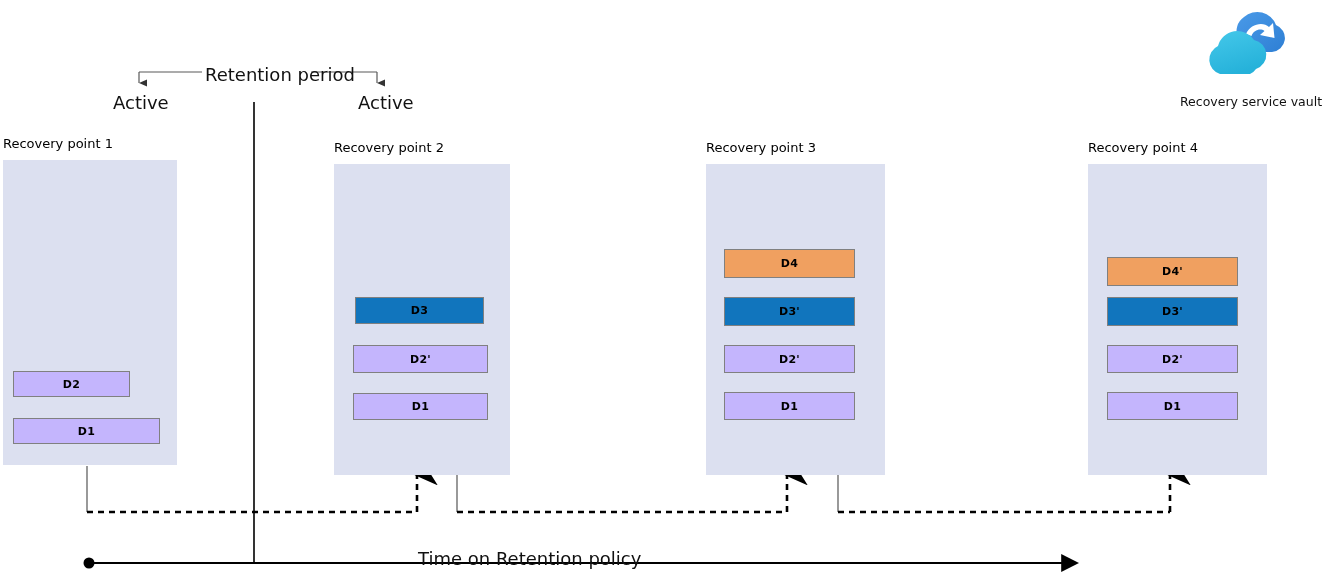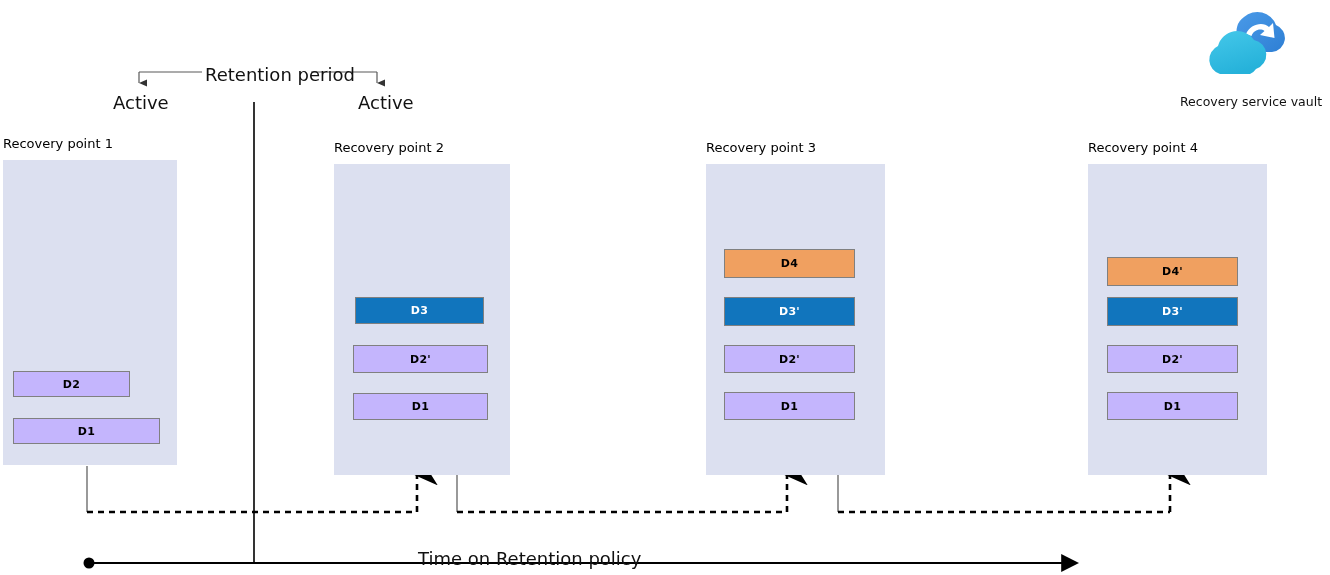--- a/index.html
+++ b/index.html
@@ -36,21 +36,21 @@
     border: 1px solid #808080;
     font-size: 11px;
     font-weight: bold;
     color: #000000;
     display: flex;
     align-items: center;
     justify-content: center;
     letter-spacing: .3px;
   }
   .box-yellow { background: #c4b5fd; }
-  .box-blue   { background: #1175bd; color: #ffffff; }
+  .box-blue   { background: #1175bd; color: #000000; }
   .box-orange { background: #f0a060; }
 
   .label-plain {
     position: absolute;
     font-size: 18px;
     color: #111111;
     white-space: nowrap;
   }
   .vault-label {
     position: absolute;

